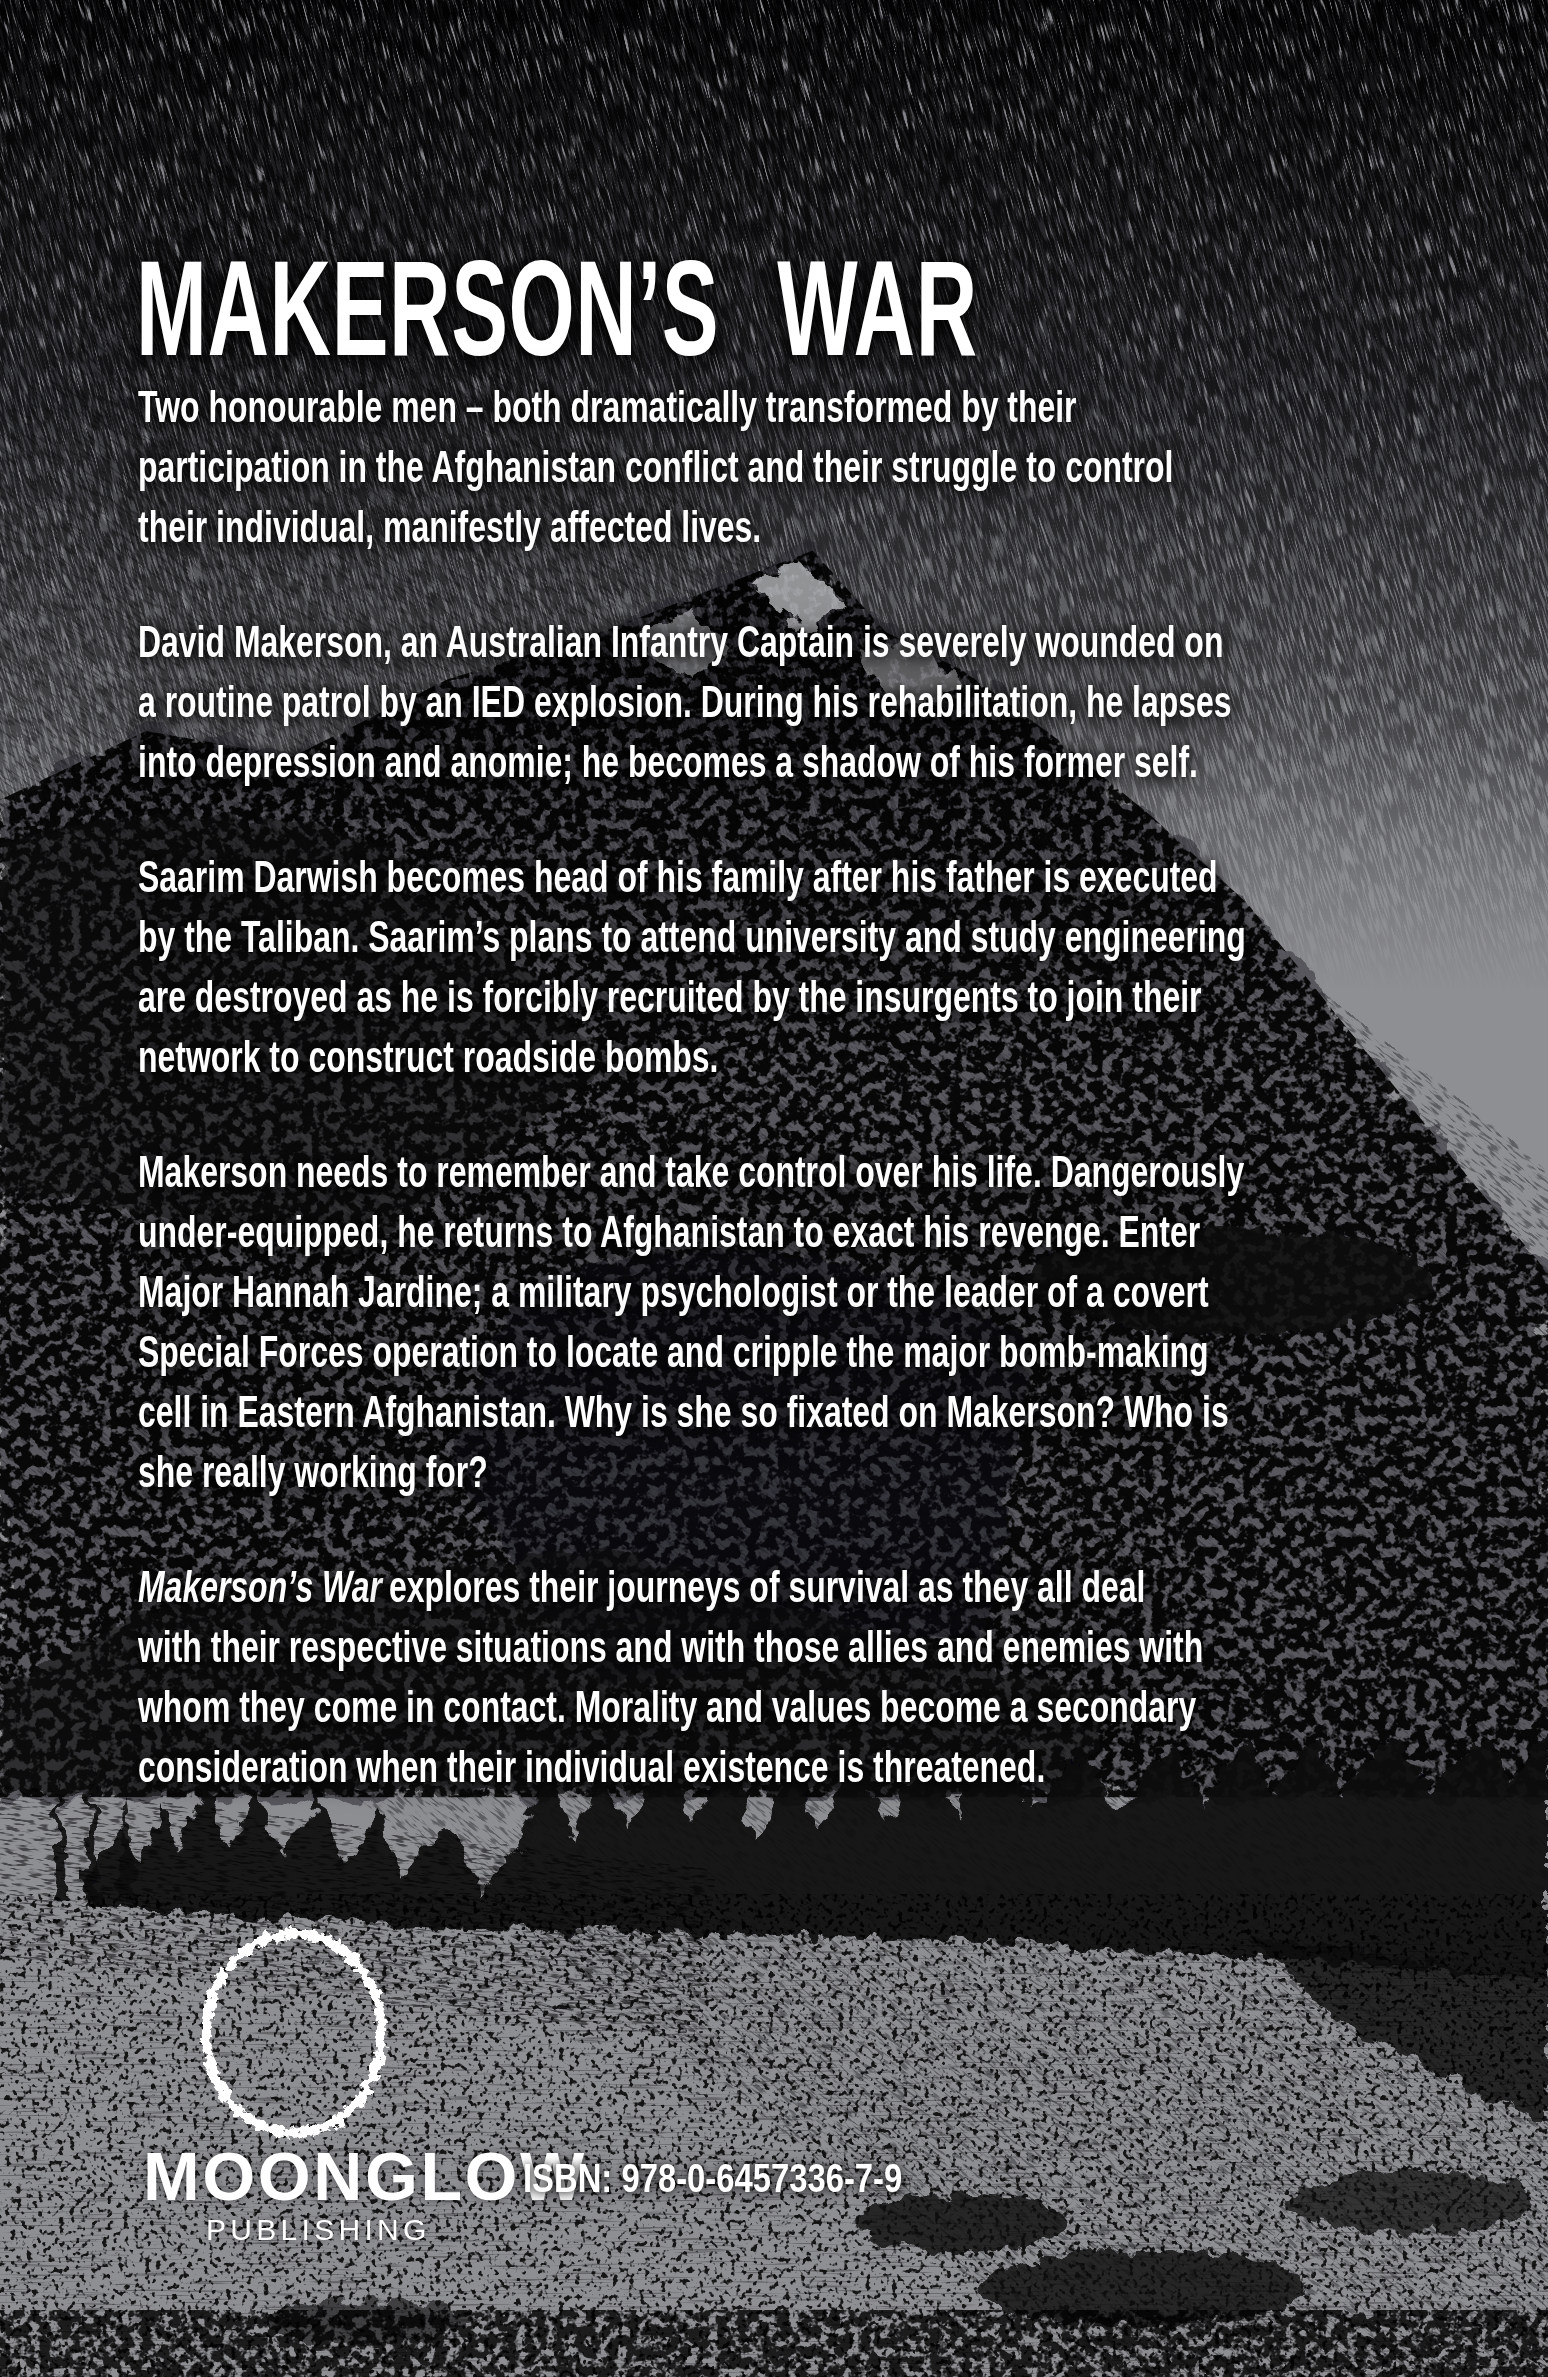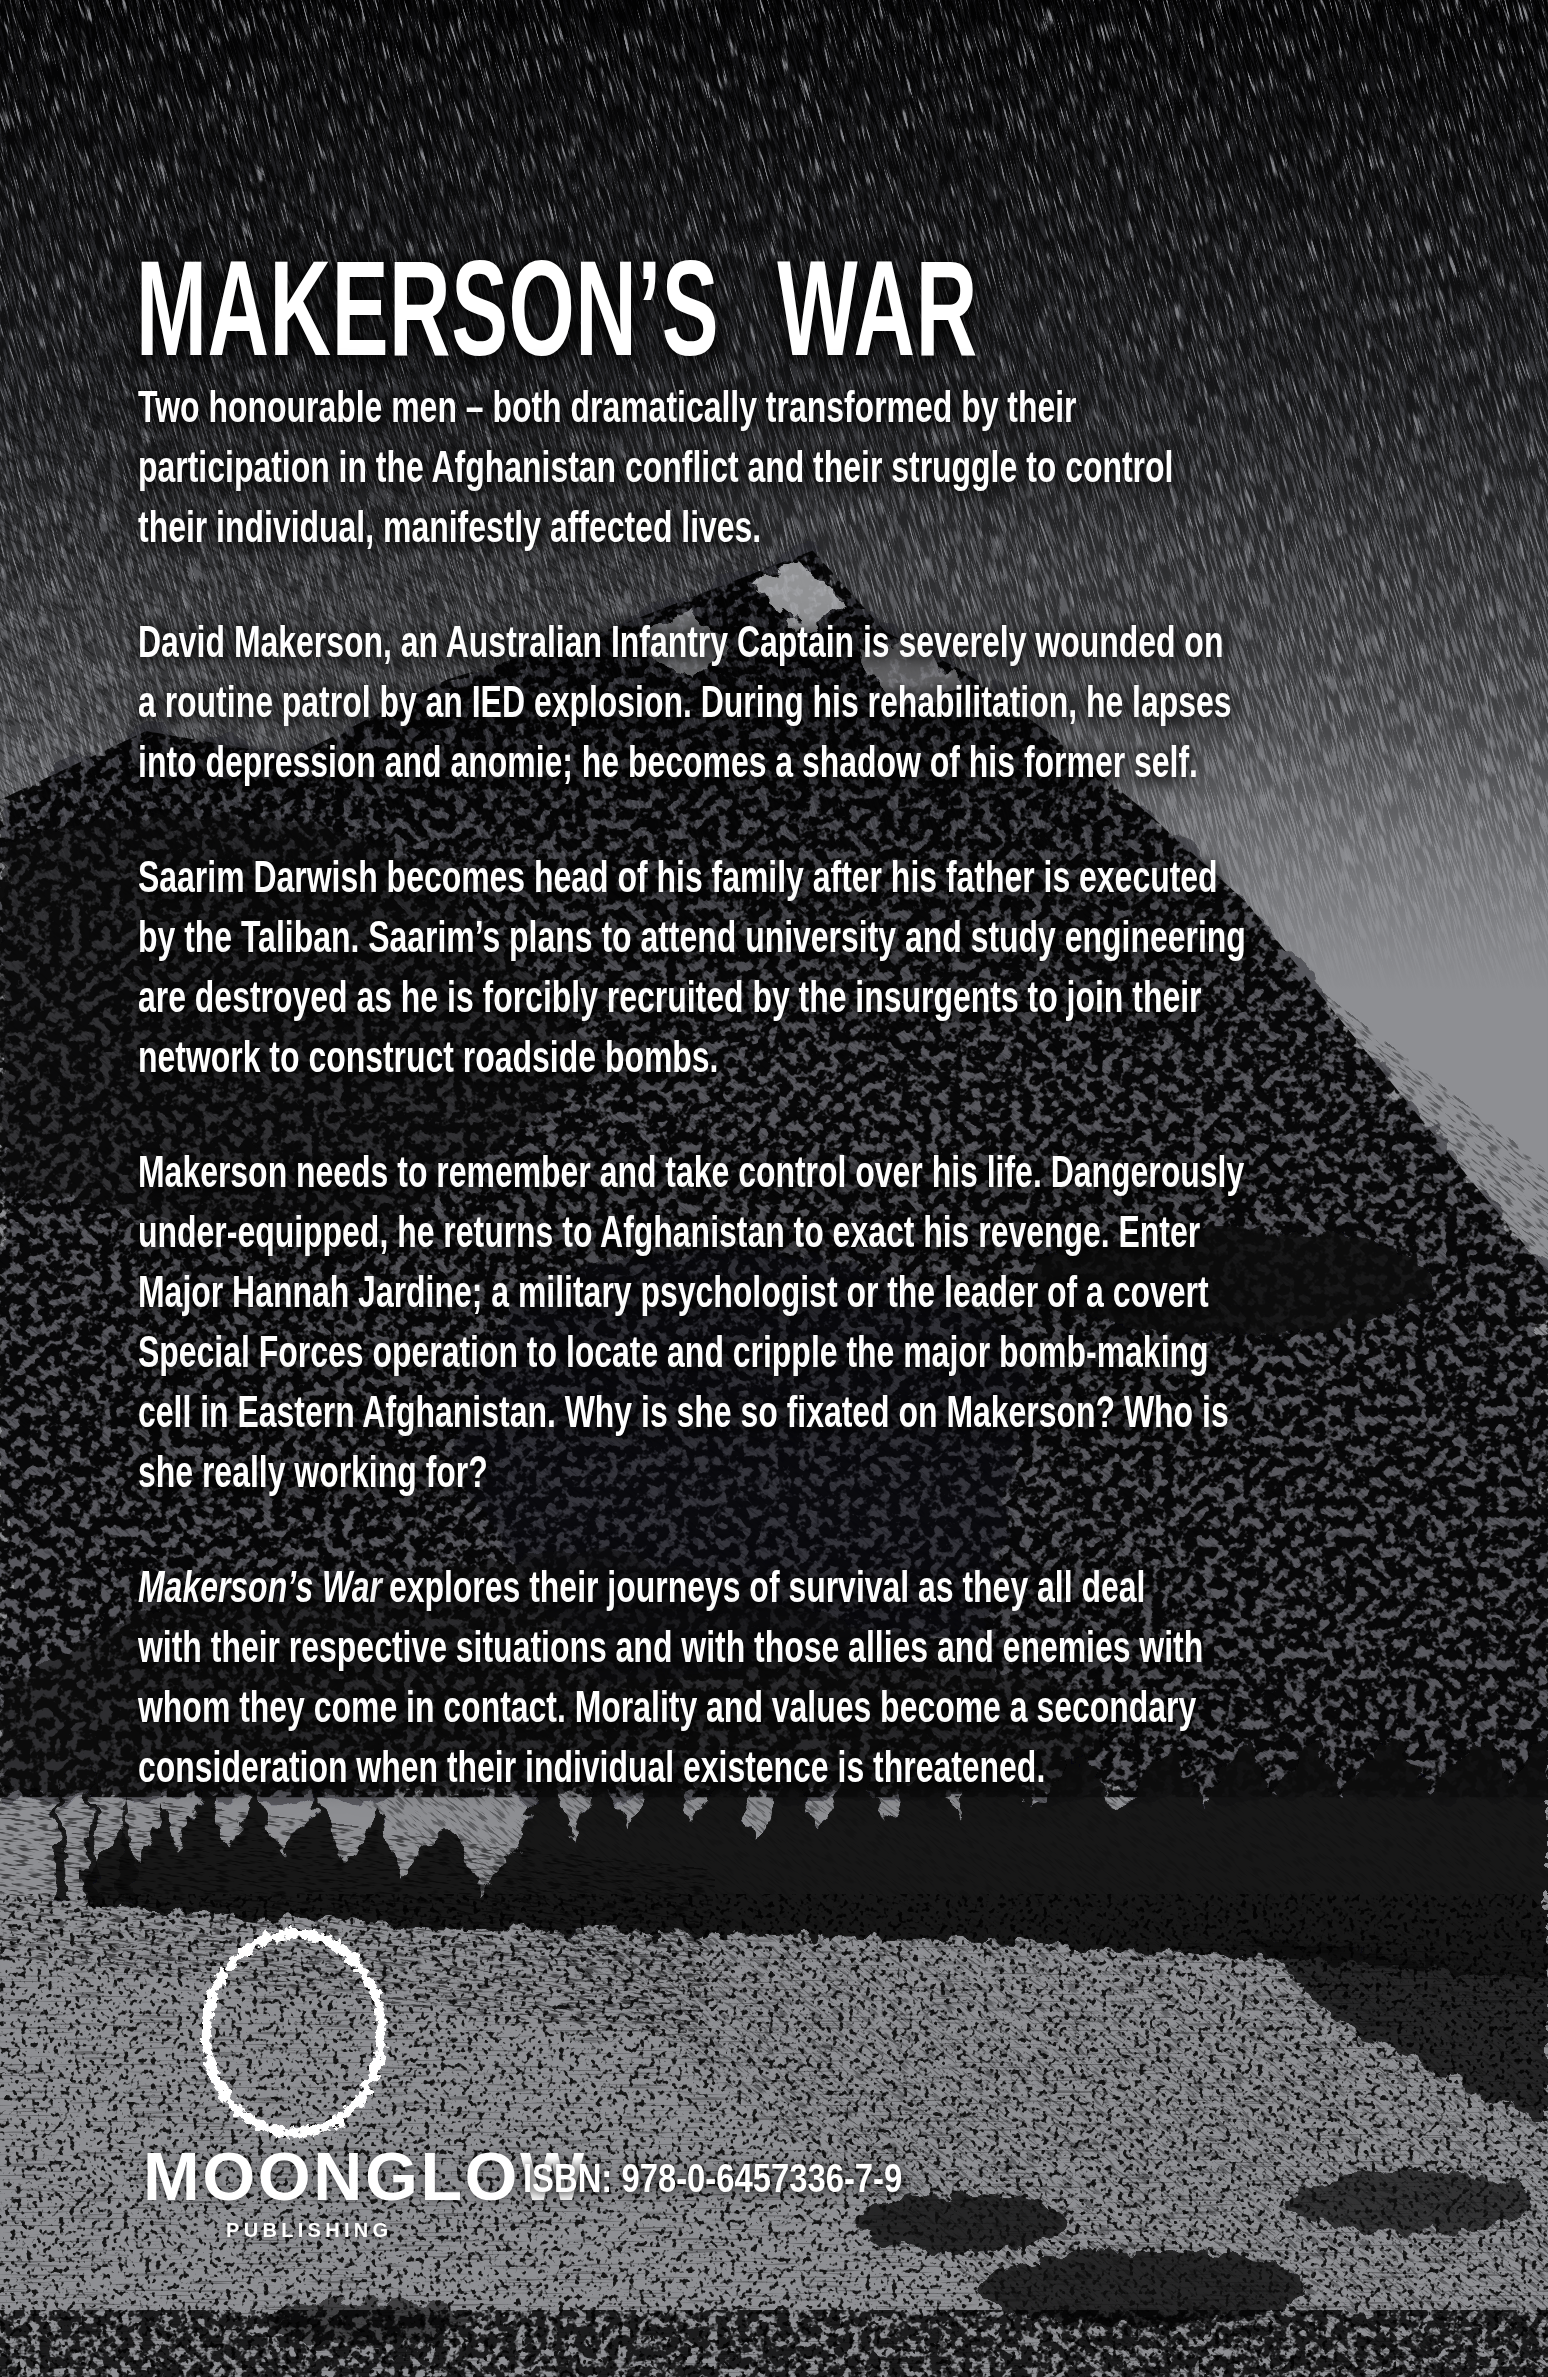--- a/index.html
+++ b/index.html
@@ -32,22 +32,22 @@
   .ital{font-style:italic;padding-right:.22em;}
 
   
   .logo-wrap{position:absolute;left:189px;top:1923px;width:215px;height:224px;}
   .publisher-name{
     position:absolute;left:143px;top:2150px;
     color:#fff;font-weight:700;font-size:68px;line-height:52px;letter-spacing:2.6px;
     white-space:nowrap;text-shadow:0 0 8.6px rgba(0,0,0,.45);
   }
   .publisher-tagline{
-    position:absolute;left:226px;top:2217px;
-    color:#fff;font-weight:700;font-size:20px;line-height:26px;letter-spacing:4.3px;
+    position:absolute;left:206px;top:2217px;
+    color:#fff;font-weight:400;font-size:30px;line-height:26px;letter-spacing:4.3px;
     white-space:nowrap;text-shadow:0 0 6.9px rgba(0,0,0,.4);
   }
   .isbn{
     position:absolute;left:523px;top:2157px;
     color:#fff;font-weight:700;font-size:40px;line-height:43px;white-space:nowrap;
     transform:scaleX(0.82);transform-origin:0 0;
     text-shadow:0 0 8.6px rgba(0,0,0,.7),0 3.4px 15.5px rgba(0,0,0,.55);
   }
 </style>
 </head>

